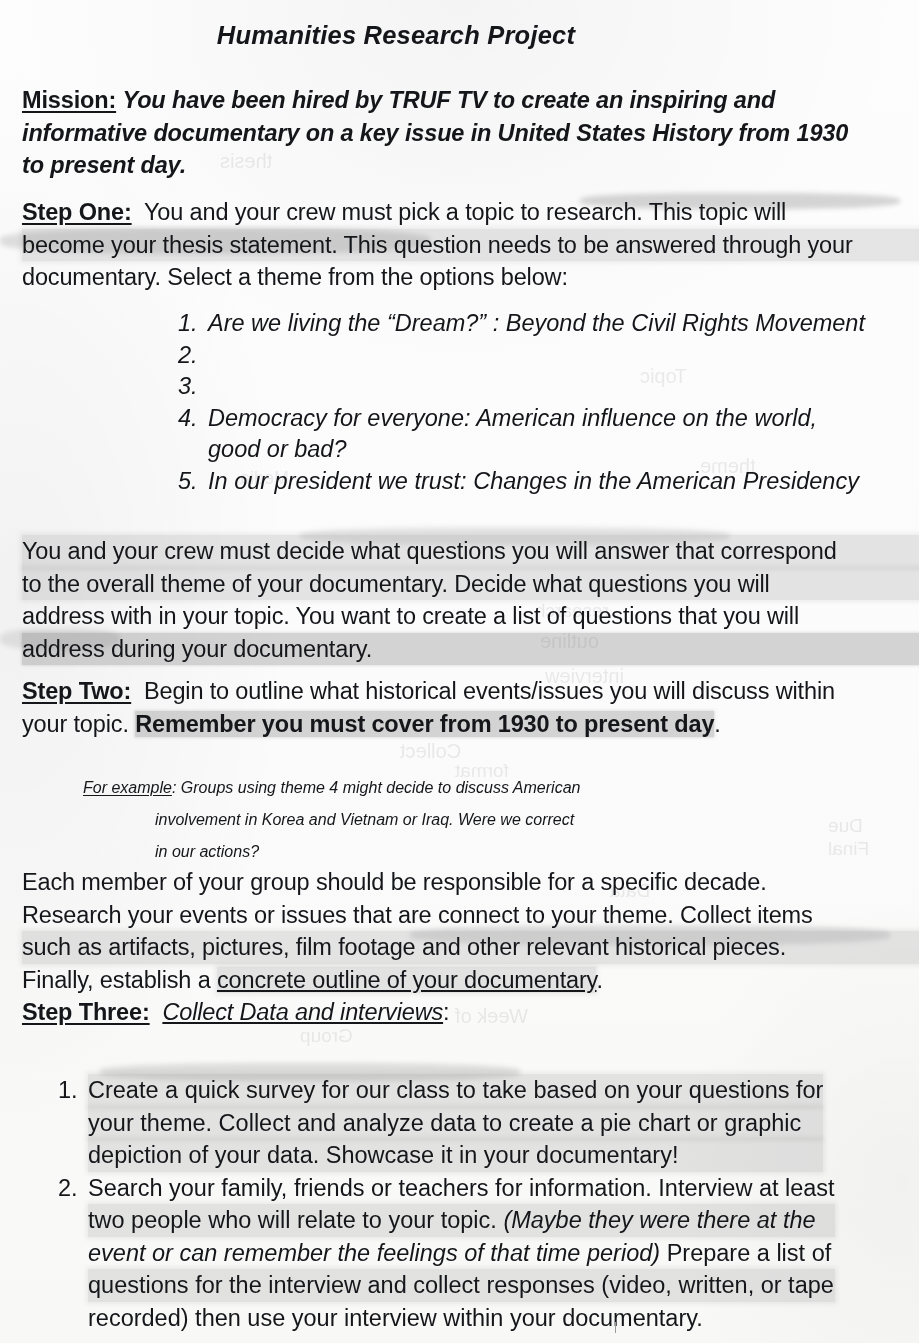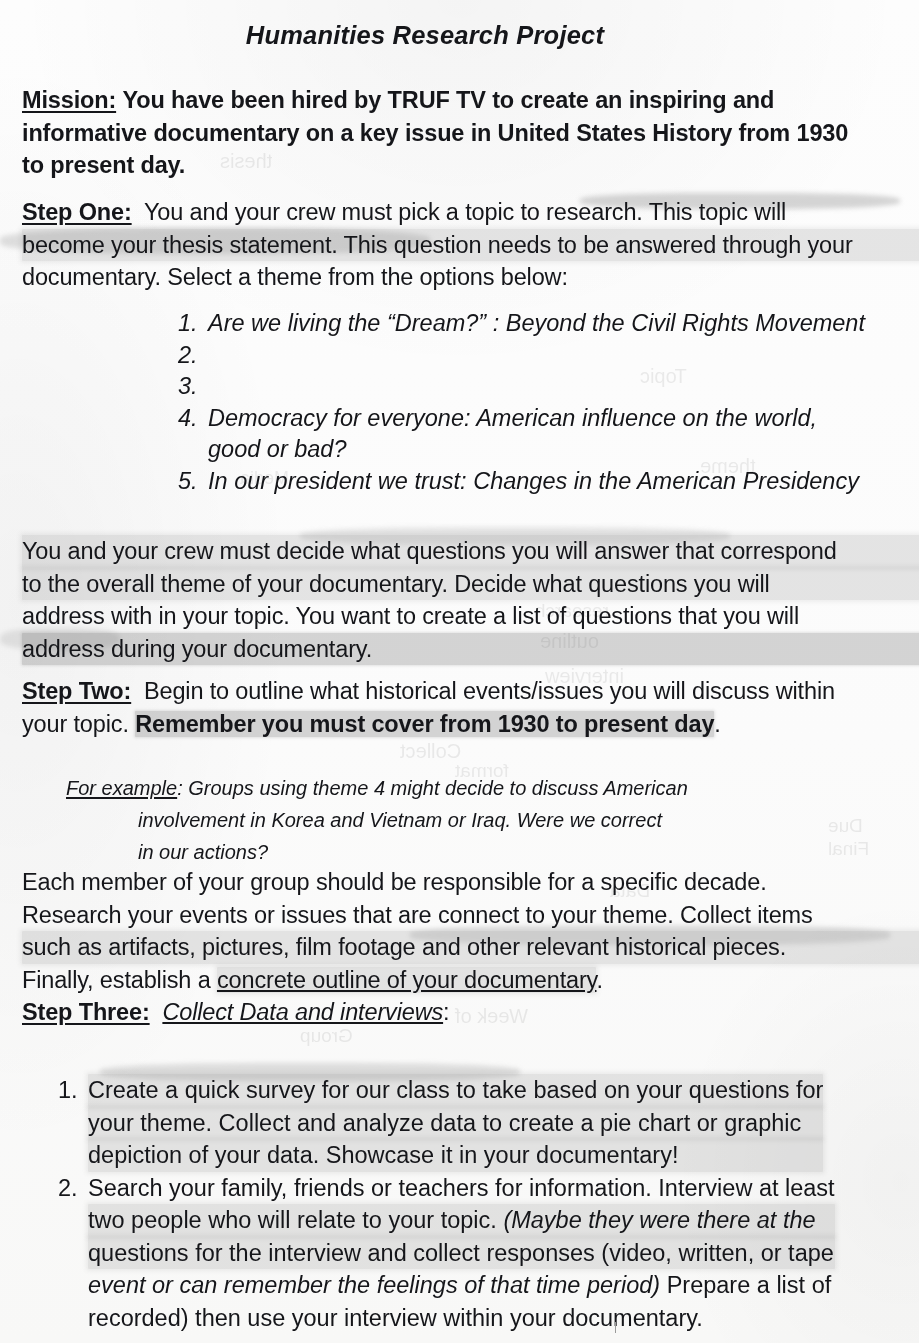--- a/index.html
+++ b/index.html
@@ -55,36 +55,35 @@
   .doc-title {
     position: absolute;
     top: 21px;
     left: 0;
     width: 792px;
     text-align: center;
     font-size: 25.5px;
     font-weight: bold;
     font-style: italic;
     letter-spacing: 0.2px;
-    margin-left: 29px;
   }
 
   .para {
     position: absolute;
     left: 22px;
     font-size: 23.5px;
     line-height: 32.5px;
     letter-spacing: -0.15px;
     width: 905px;
   }
   .para .ln { display: block; white-space: nowrap; }
 
   .b      { font-weight: bold; }
   .i      { font-style: italic; }
-  .bi     { font-weight: bold; }
+  .bi     { font-weight: bold; font-style: italic; }
   .u      { text-decoration: underline; text-underline-offset: 2px; }
   .lead   { font-weight: bold; text-decoration: underline; text-underline-offset: 3px; }
 
   
   .hl {
     background: rgba(95,95,95,0.26);
     box-shadow: 0 0 3px 1px rgba(95,95,95,0.16);
     border-radius: 1px;
   }
   .hl-soft {
@@ -117,23 +116,23 @@
   .theme-list .num {
     width: 30px;
     flex: 0 0 30px;
     font-style: italic;
   }
   .theme-list .txt { white-space: pre-line; }
 
   
   .example {
     position: absolute;
-    left: 66px;
+    left: 83px;
     top: 772px;
-    font-size: 20px;
+    font-size: 16px;
     line-height: 32px;
     font-style: italic;
   }
   .example .ln { display: block; white-space: nowrap; }
   .example .ln.hang { padding-left: 72px; }
 
   
   .step3-list {
     position: absolute;
     left: 58px;
@@ -281,22 +280,22 @@
           <span class="ln hl-soft">your theme. Collect and analyze data to create a pie chart or graphic</span>
           <span class="ln hl-soft">depiction of your data. Showcase it in your documentary!</span>
         </span>
       </div>
 
       <div class="row">
         <span class="num">2.</span>
         <span class="txt">
           <span class="ln">Search your family, friends or teachers for information. Interview at least</span>
           <span class="ln hl-soft">two people who will relate to your topic. <span class="i">(Maybe they were there at the</span></span>
+          <span class="ln"><span class="i">event or can remember the feelings of that time period)</span> Prepare a list of</span>
           <span class="ln hl-soft">questions for the interview and collect responses (video, written, or tape</span>
-          <span class="ln"><span class="i">event or can remember the feelings of that time period)</span> Prepare a list of</span>
           <span class="ln">recorded) then use your interview within your documentary.</span>
         </span>
       </div>
 
     </div>
 
     <div class="tick"></div>
 
   </div>
 </div>

